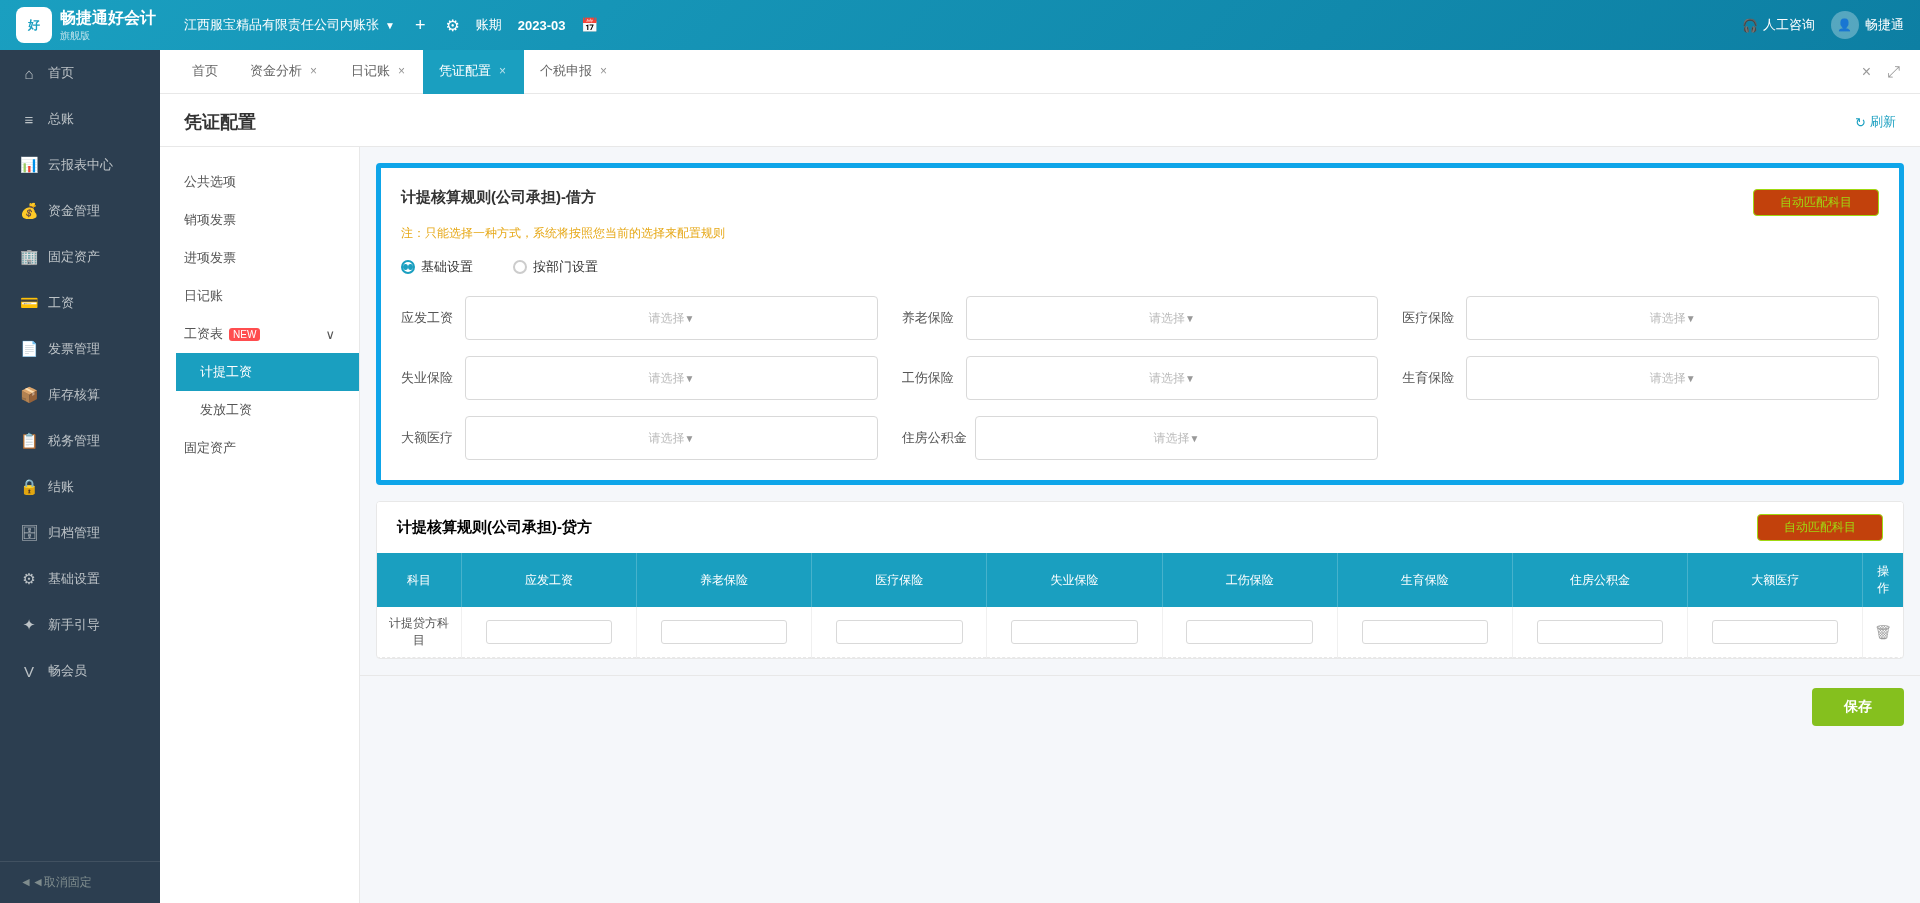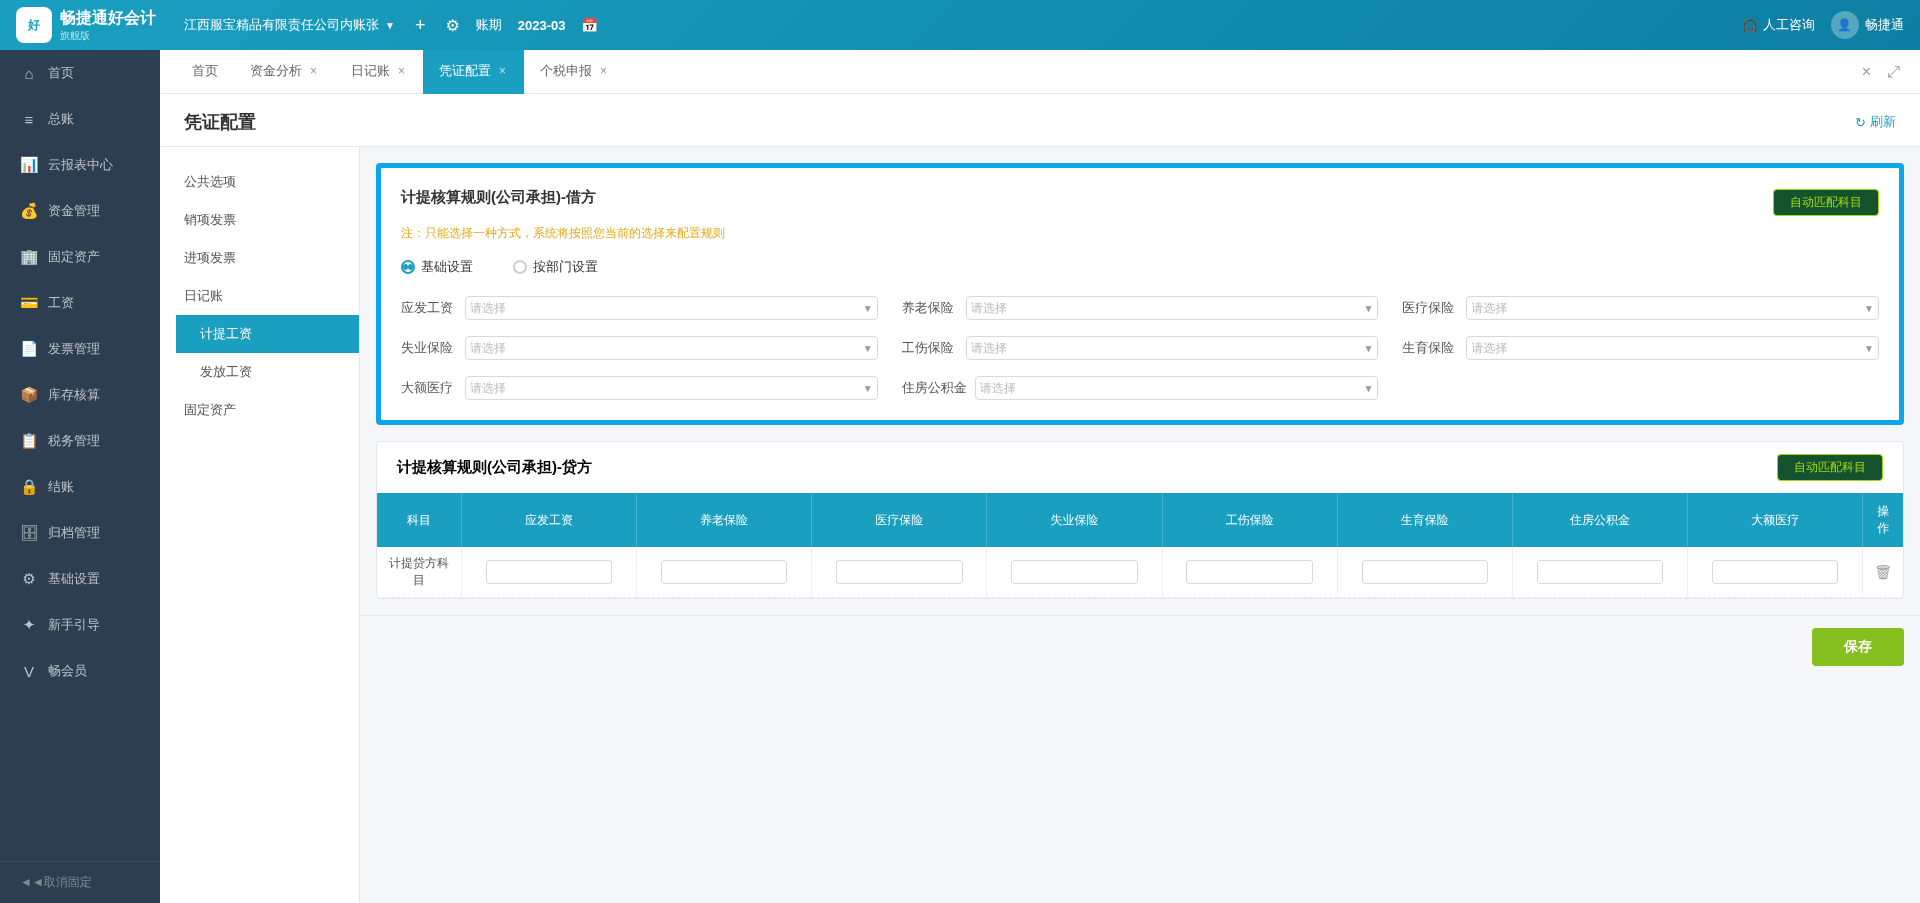--- a/index.html
+++ b/index.html
@@ -328,38 +328,38 @@
     .form-label {
       font-size: 13px;
       color: #555;
       white-space: nowrap;
       min-width: 56px;
     }
     .form-select {
       flex: 1;
       border: 1px solid #d9d9d9;
       border-radius: 4px;
-      padding: 6px 4px;
+      padding: 6px 20px;
       font-size: 12px;
       color: #bbb;
       display: flex;
       align-items: center;
-      justify-content: space-between;
+      justify-content: center;
       cursor: pointer;
       background: #fff;
-      height: 24px;
+      height: 44px;
     }
     .form-select .arrow { color: #999; font-size: 10px; }
 
     .auto-match-btn {
       float: right;
       border: 1px solid #a0d911;
       color: #a0d911;
-      background: #14532d;
-      padding: 4px 16px;
+      background: #c2410c;
+      padding: 4px 26px;
       border-radius: 4px;
       font-size: 12px;
       cursor: pointer;
     }
 
     
     .table-section {
       background: #fff;
       margin: 0 16px 16px;
       border-radius: 4px;
@@ -586,20 +586,27 @@
             <span>公共选项</span>
           </div>
           <div class="left-nav-item">
             <span>销项发票</span>
           </div>
           <div class="left-nav-item">
             <span>进项发票</span>
           </div>
           <div class="left-nav-item">
             <span>日记账</span>
+          </div>
+          <div class="left-nav-group">
+            <div style="display:flex;align-items:center;gap:6px;">
+              <span>工资表</span>
+              <span class="new-badge">NEW</span>
+            </div>
+            <span>∨</span>
           </div>
           <div class="left-nav-sub">
             <div class="left-nav-item active">
               <span>计提工资</span>
             </div>
             <div class="left-nav-item">
               <span>发放工资</span>
             </div>
           </div>
           <div class="left-nav-item">

